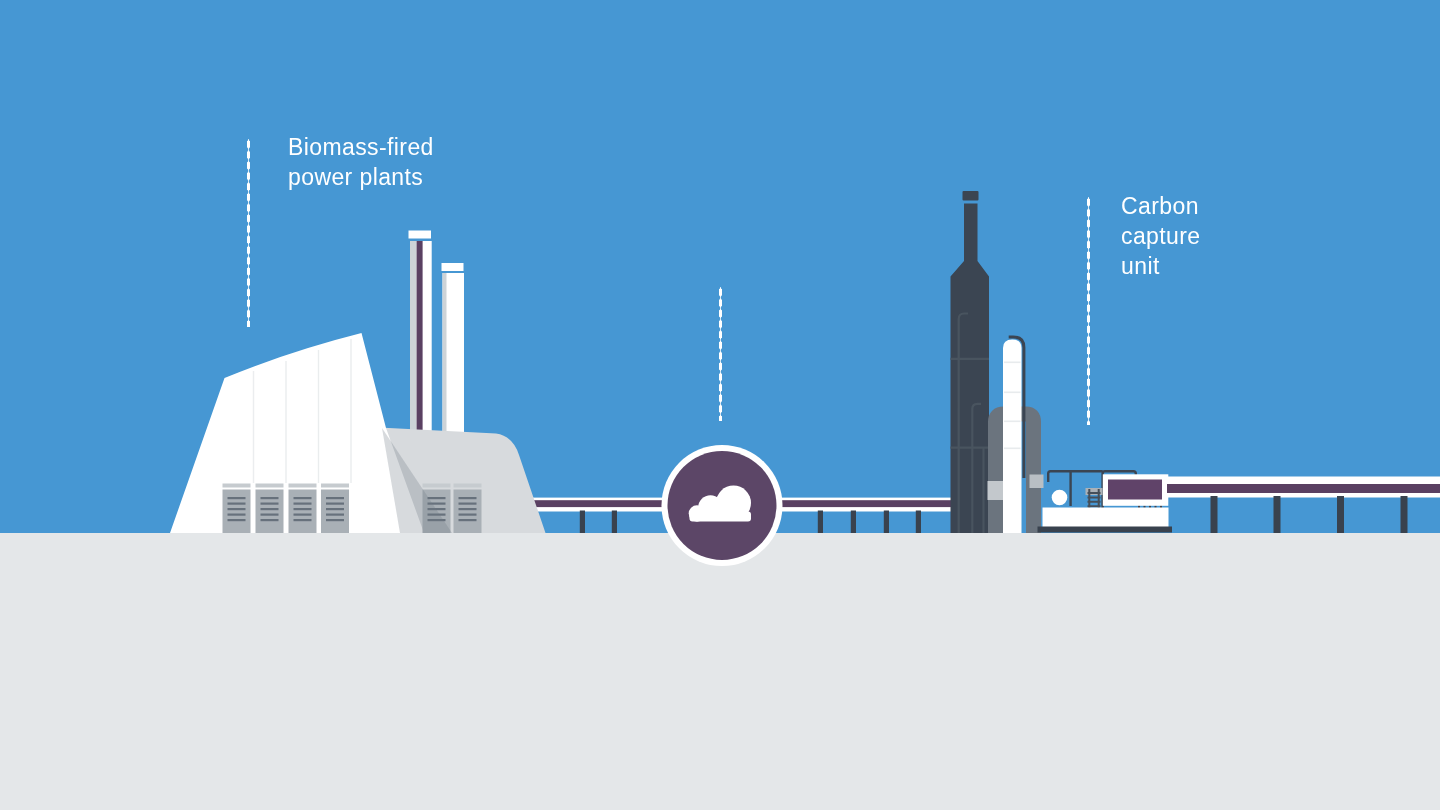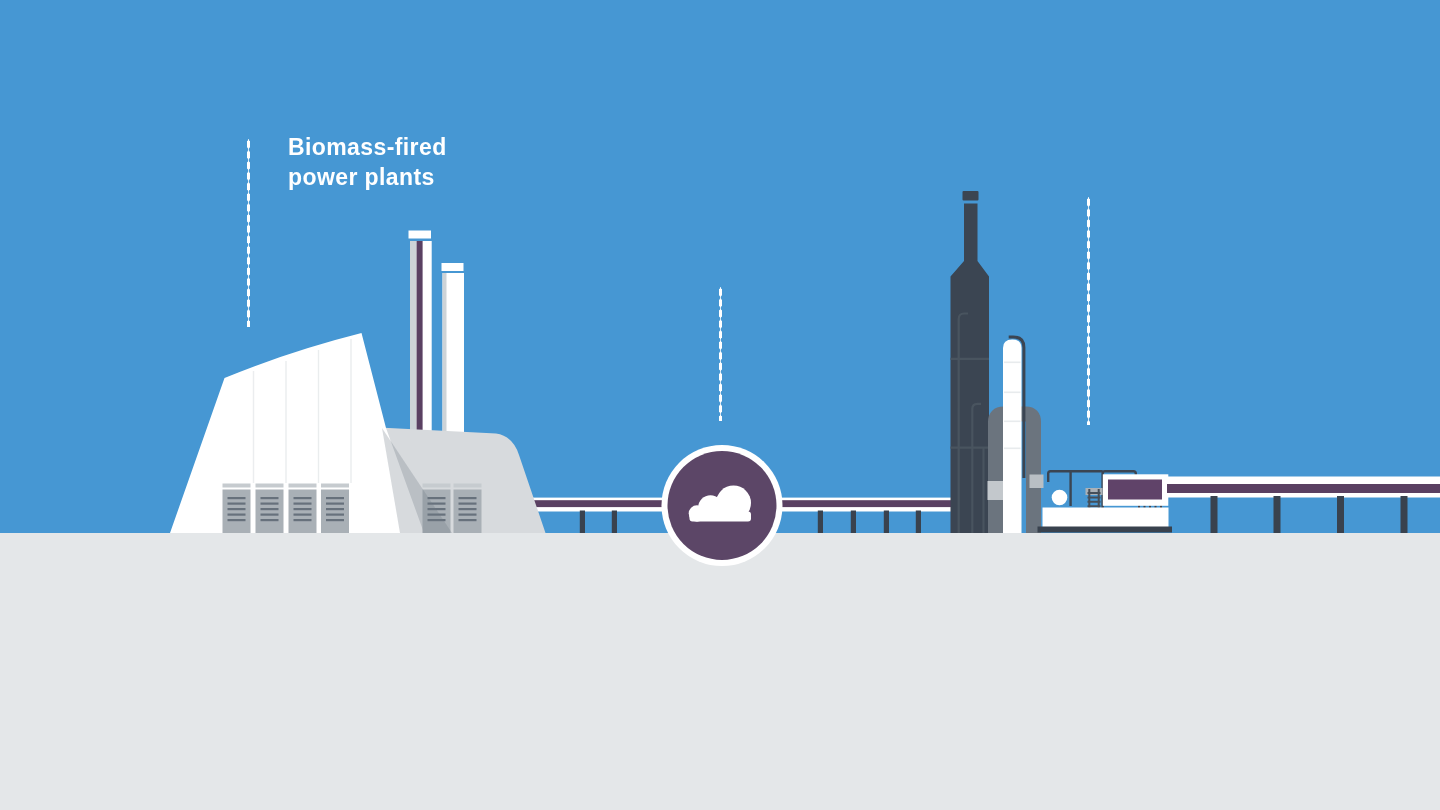--- a/index.html
+++ b/index.html
@@ -4,21 +4,21 @@
 <style>
   html,body{margin:0;padding:0;background:#222;}
   .stage{
     position:relative;width:1440px;height:810px;overflow:hidden;
     background:#4697d3;
     font-family:"Liberation Sans", sans-serif;
   }
   .stage svg{position:absolute;left:0;top:0;}
   .label{
     position:absolute;color:#ffffff;
-    font-size:23px;line-height:30px;font-weight:700;letter-spacing:.4px;
+    font-size:23px;line-height:30px;font-weight:400;letter-spacing:.4px;
   }
   .dotline{
     position:absolute;width:3.2px;
     background-image:radial-gradient(closest-side,#ffffff 88%,rgba(255,255,255,0) 100%);
     background-size:3.2px 10.6px;background-repeat:repeat-y;
   }
   .lbl-biomass{left:288px;top:132px;width:176px;}
   .lbl-flue{left:752px;top:286px;width:200px;}
   .lbl-carbon{left:1121px;top:191px;width:104px;}
   .dot-biomass{left:247px;top:139px;height:188px;}
@@ -151,14 +151,15 @@
         <rect x="689.5" y="511.5" width="61.5" height="10" rx="3"></rect>
       </g>
     </g>
   </svg>
 
   <div class="dotline dot-biomass"></div>
   <div class="dotline dot-flue"></div>
   <div class="dotline dot-carbon"></div>
 
   <div class="label lbl-biomass">Biomass-fired power plants</div>
+  <div class="label lbl-carbon">Carbon capture unit</div>
 
 </div>
 
 </body></html>

